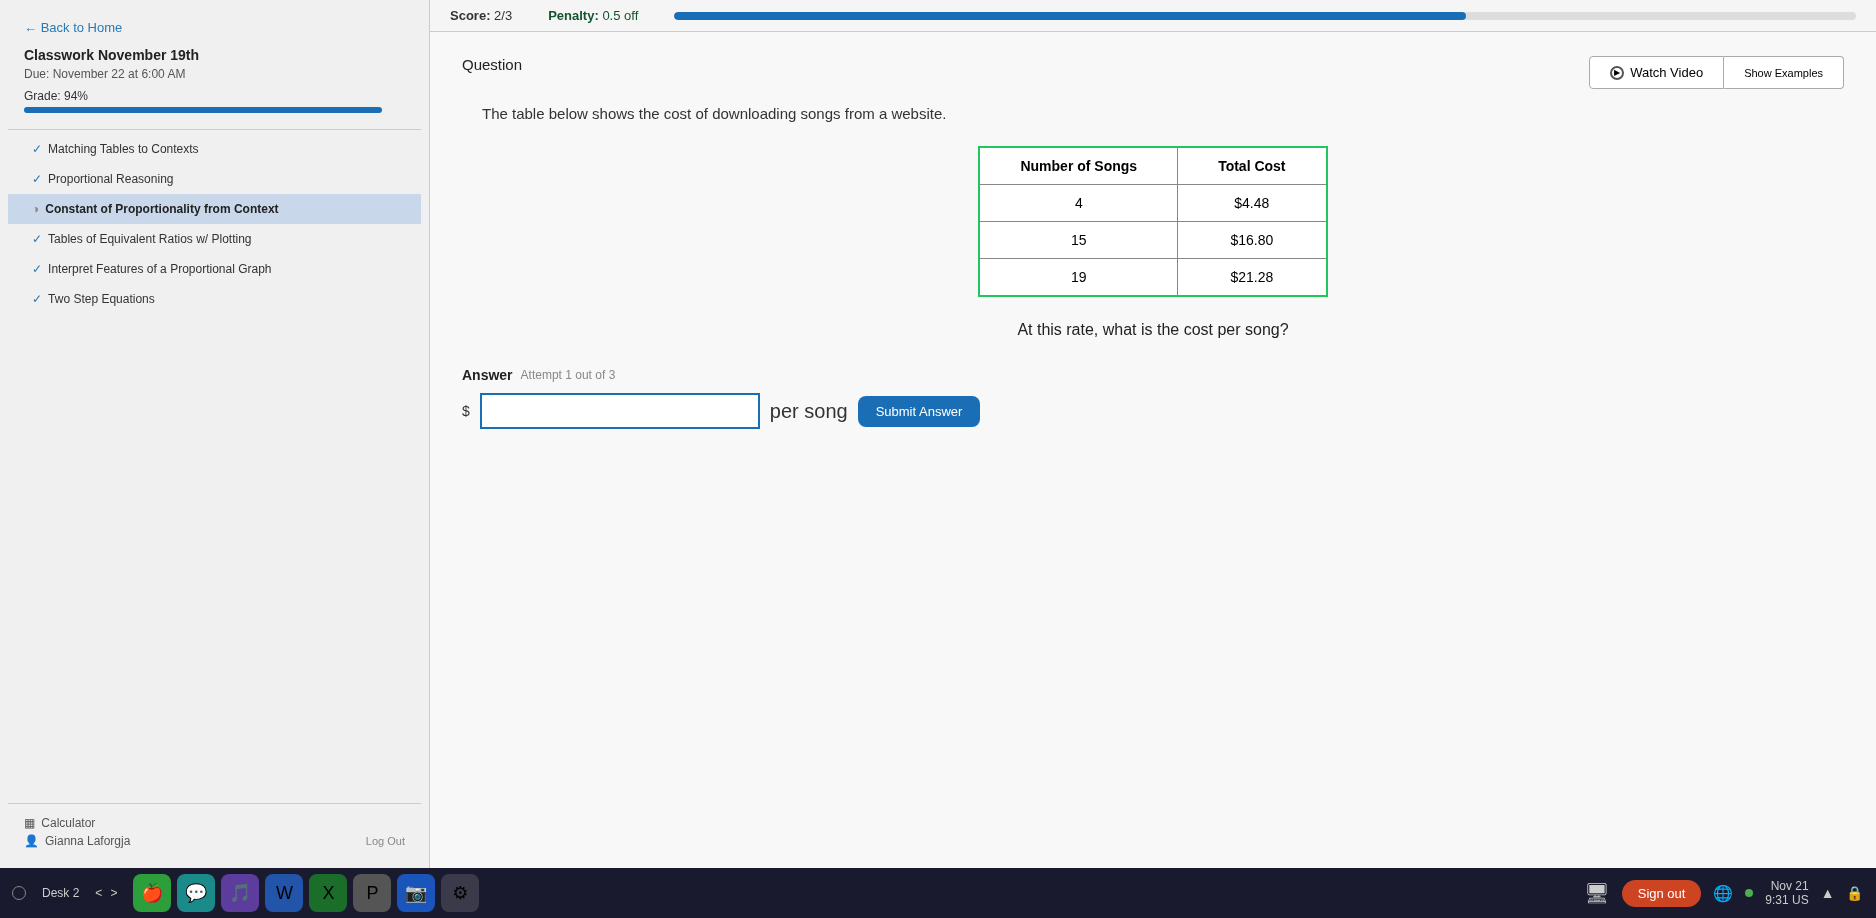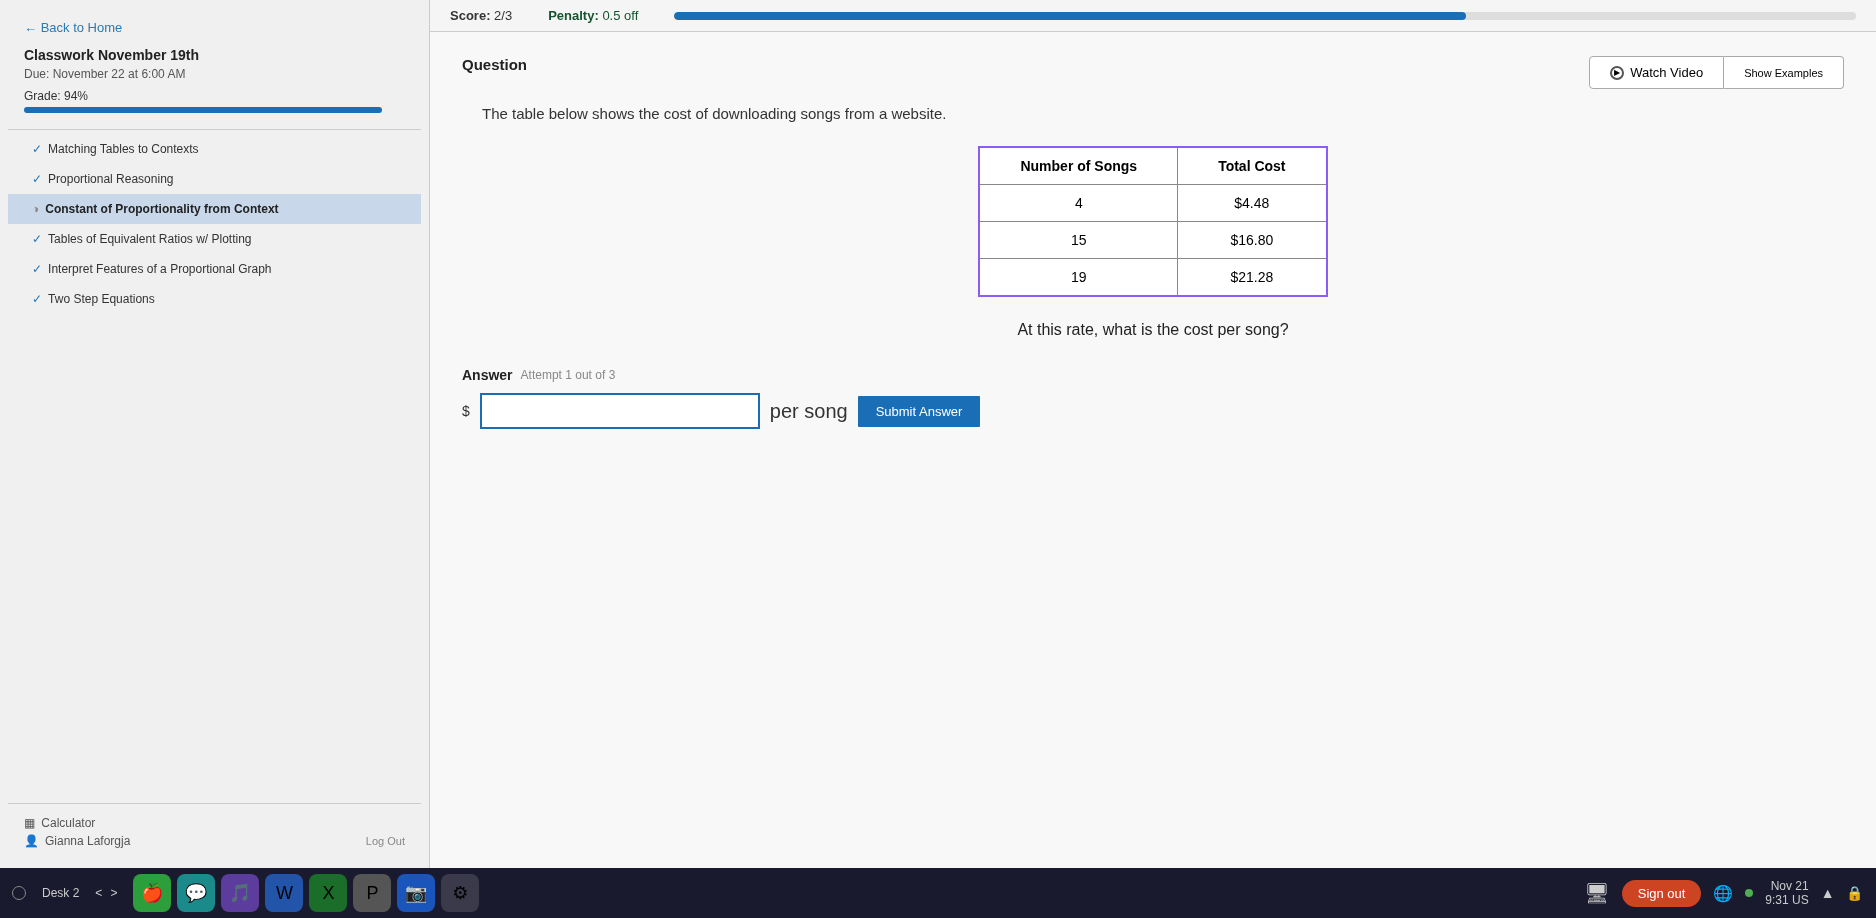--- a/index.html
+++ b/index.html
@@ -196,21 +196,21 @@
 
     .question-header {
       display: flex;
       justify-content: space-between;
       align-items: flex-start;
       margin-bottom: 16px;
     }
 
     .question-label {
       font-size: 15px;
-      font-weight: bold;
+      font-weight: normal;
       color: #222;
     }
 
     .header-buttons {
       display: flex;
       gap: 0;
     }
 
     .watch-video-btn {
       padding: 8px 20px;
@@ -254,21 +254,21 @@
 
     
     .data-table-container {
       display: flex;
       justify-content: center;
       margin-bottom: 24px;
     }
 
     .data-table {
       border-collapse: collapse;
-      border: 2px solid #8b5cf6;
+      border: 2px solid #22c55e;
     }
 
     .data-table th {
       padding: 10px 40px;
       font-size: 14px;
       font-weight: bold;
       border: 1px solid #888;
       background: white;
       text-align: center;
     }
@@ -335,21 +335,21 @@
     .per-song-text {
       font-size: 20px;
       color: #333;
     }
 
     .submit-btn {
       padding: 8px 18px;
       background: #1a6eb5;
       color: white;
       border: none;
-      border-radius: 1px;
+      border-radius: 8px;
       font-size: 13px;
       cursor: pointer;
     }
 
     
     .taskbar {
       height: 50px;
       background: #1a1a2e;
       display: flex;
       align-items: center;

